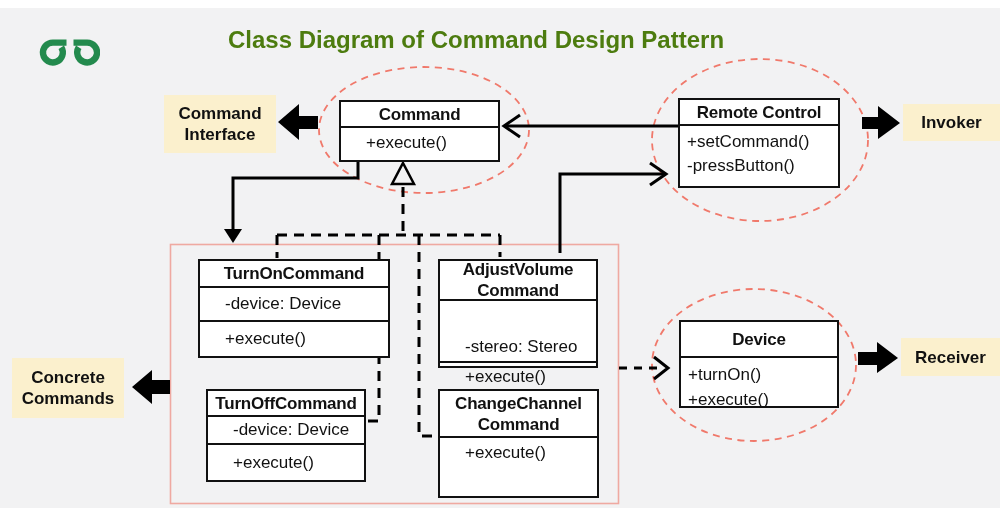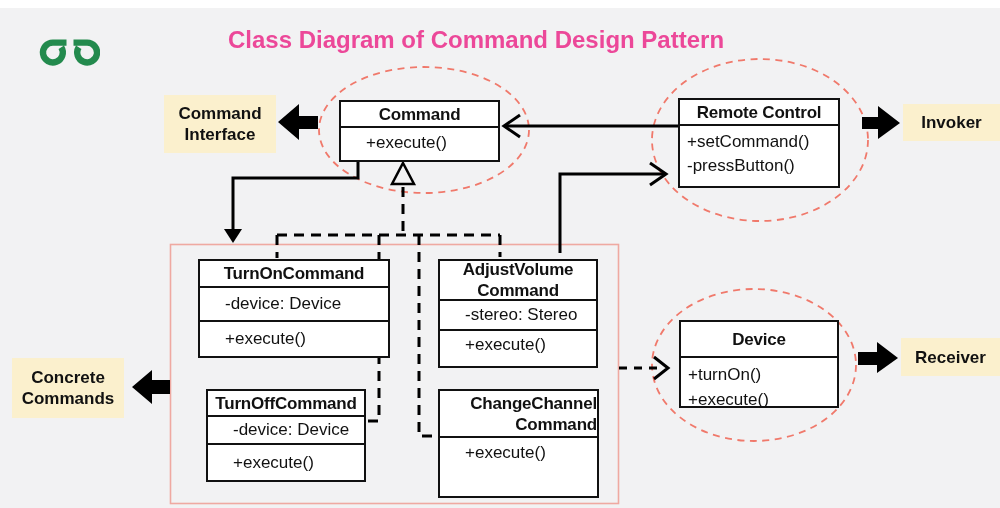--- a/index.html
+++ b/index.html
@@ -9,21 +9,21 @@
     background:#ffffff;
     font-family:"Liberation Sans", sans-serif;
     color:#111;
   }
   .panel { position:absolute; left:0; top:8px; width:1000px; height:500px; background:#f2f2f3; }
   .layer { position:absolute; left:0; top:0; width:1000px; height:508px; }
   svg.layer { pointer-events:none; }
 
   .page-title {
     position:absolute; left:176px; top:26px; width:600px;
-    text-align:center; font-size:24px; font-weight:bold; color:#ec4899;
+    text-align:center; font-size:24px; font-weight:bold; color:#4d7c0f;
   }
 
   .logo { position:absolute; left:36px; top:34px; width:64px; height:36px; }
 
   .tag {
     position:absolute; background:#fbf0cd;
     display:flex; flex-direction:column; align-items:center; justify-content:center;
     font-weight:bold; font-size:17px; line-height:21px; text-align:center;
   }
 
@@ -133,23 +133,23 @@
   <div class="title" style="height:26px;">TurnOffCommand</div>
   <div class="row sep" style="height:28px;">-device: Device</div>
   <div class="row" style="height:35px;">+execute()</div>
 </div>
 
 <div class="uml" style="left:438px; top:259px; width:160px; height:109px;">
   <div class="title" style="height:40px;">
     <span>AdjustVolume</span>
     <span>Command</span>
   </div>
-  <div class="row sep" style="height:30px;">-stereo: Stereo</div>
+  <div class="row sep" style="height:30px;margin-top:32px;">-stereo: Stereo</div>
   <div class="row" style="height:28px;">+execute()</div>
 </div>
 
 <div class="uml" style="left:438px; top:389px; width:161px; height:109px;">
-  <div class="title" style="height:47px;align-items:flex-end;">
+  <div class="title" style="height:47px;">
     <span>ChangeChannel</span>
     <span>Command</span>
   </div>
   <div class="row" style="height:29px;">+execute()</div>
 </div>
 
 </body></html>

